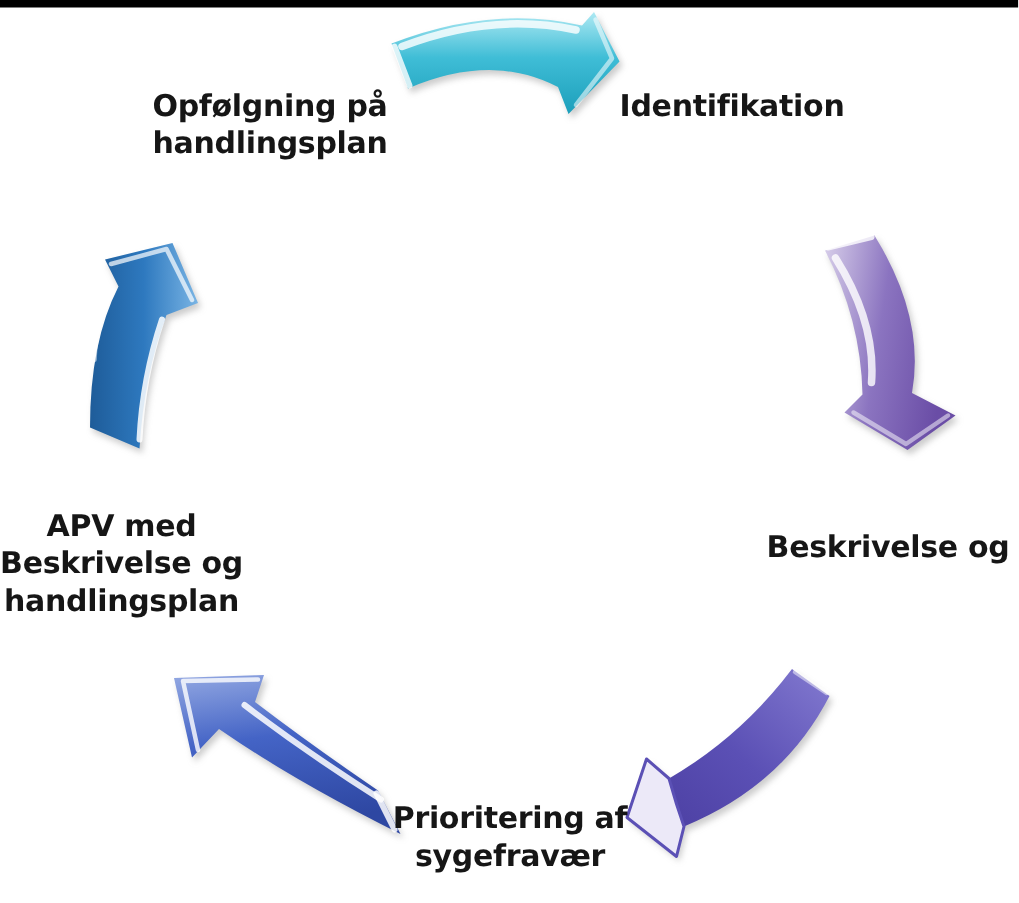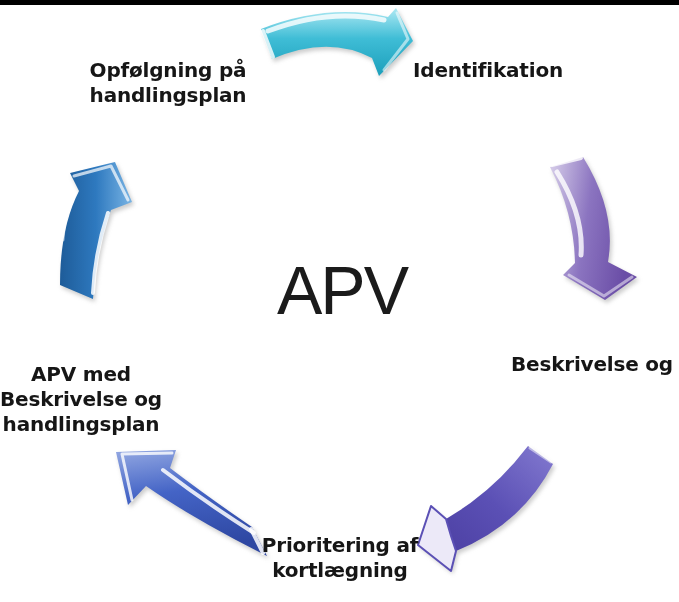--- a/index.html
+++ b/index.html
@@ -80,39 +80,38 @@
     </g>
 
     <g>
       <path class="arrow-body" fill="url(#g-left)" d="M 60,285 Q 60,228 79,191 L 70,173 L 115,162 L 132,202 L 111,210 Q 96,250 93,299 Z"></path>
       <path class="gloss" stroke-width="4" opacity="0.85" d="M 108,213 Q 95,252 93,293"></path>
       <path class="gloss" stroke-width="3" opacity="0.7" d="M 74,176 L 111,166 L 128,200"></path>
       <path class="gloss" stroke-width="3" opacity="0.5" d="M 63,240 Q 64,214 75,194"></path>
     </g>
   </svg>
 
-  <div class="center-label" style="left:342px;top:256px;">APV</div>
 
-  <div class="label" style="left:168px;top:58px;">
+  <div class="label" style="left:180px;top:58px;">
     <div>Opfølgning på</div>
     <div>handlingsplan</div>
   </div>
 
   <div class="label" style="left:488px;top:58px;">
     <div>Identifikation</div>
   </div>
 
   <div class="label" style="left:592px;top:352px;">
     <div>Beskrivelse og</div>
   </div>
 
   <div class="label" style="left:340px;top:533px;">
     <div>Prioritering af</div>
-    <div>kortlægning</div>
+    <div>sygefravær</div>
   </div>
 
-  <div class="label" style="left:81px;top:338px;margin-top:24px;">
+  <div class="label" style="left:81px;top:338px;">
     <div>APV med</div>
     <div>Beskrivelse og</div>
     <div>handlingsplan</div>
   </div>
 
 </div>
 
 </body></html>

